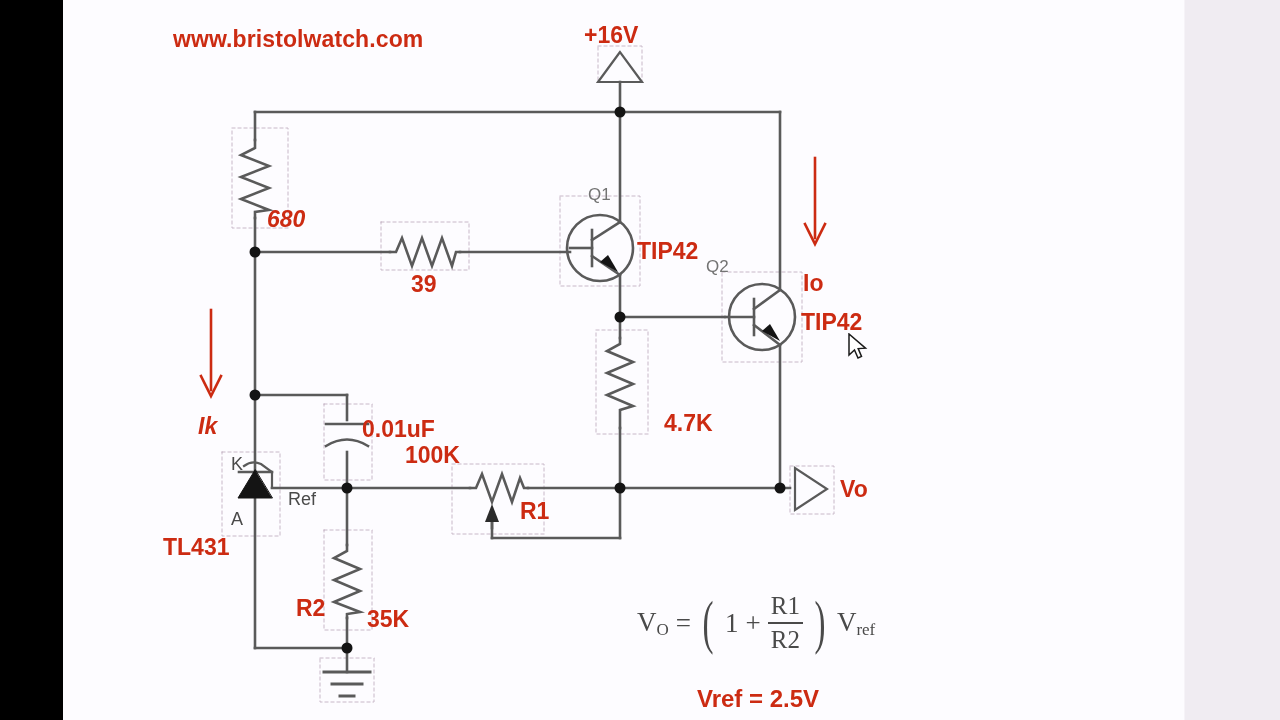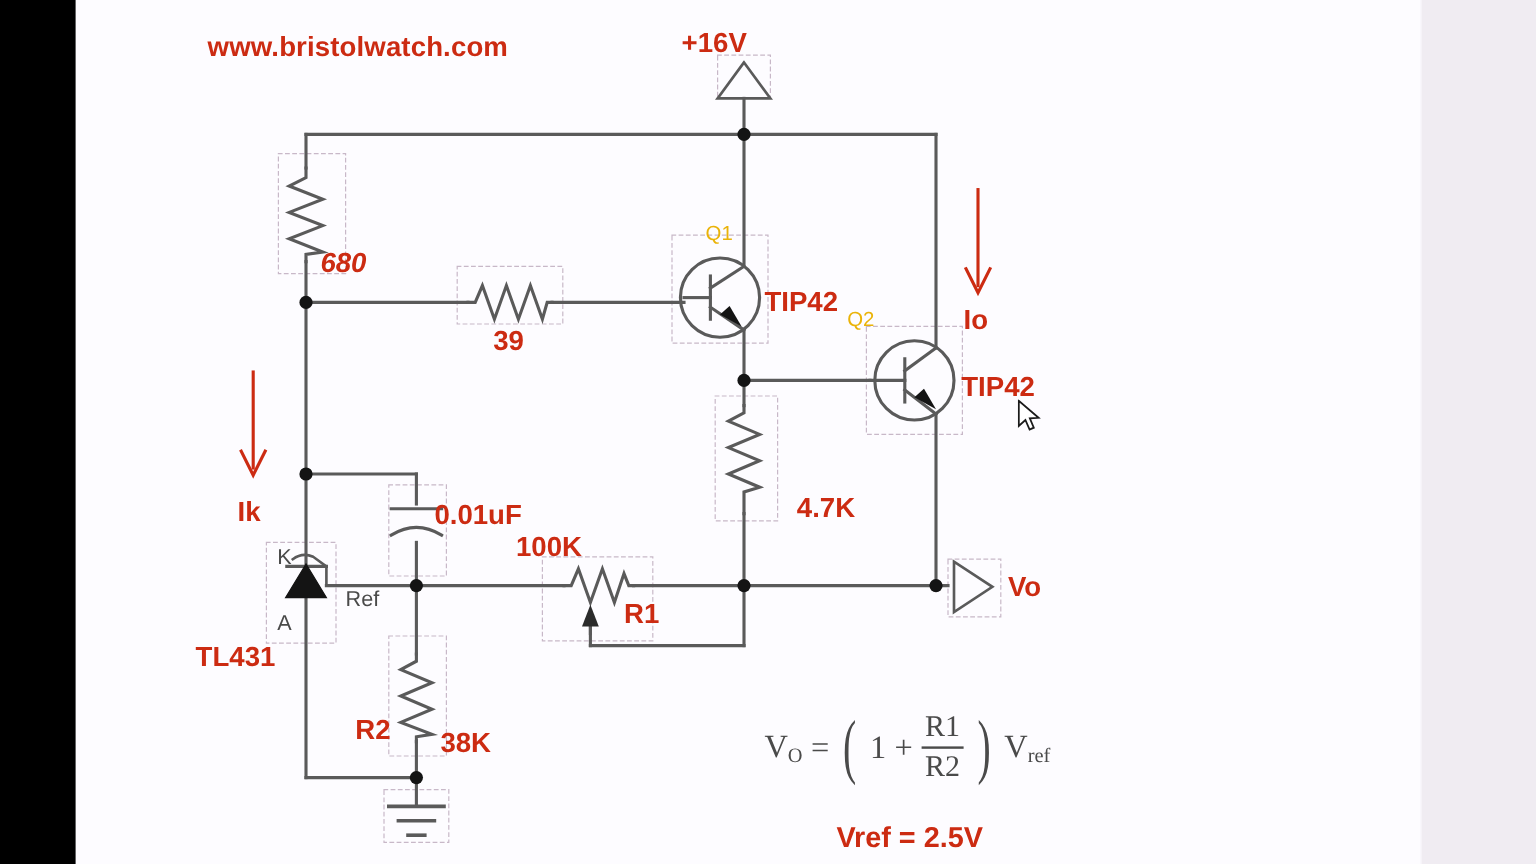--- a/index.html
+++ b/index.html
@@ -64,21 +64,21 @@
   }
   .red {
     color: #cc2b12;
     font-weight: bold;
   }
   .gray {
     color: #4a4a4a;
     font-weight: normal;
   }
   .purple {
-    color: #eab308;
+    color: #737373;
     font-weight: normal;
   }
   .watermark {
     font-size: 23px;
     letter-spacing: 0.1px;
   }
   .val-lg   { font-size: 23px; }
   .val-md   { font-size: 24px; }
   .pin      { font-size: 18px; }
   .refdes   { font-size: 17px; }
@@ -276,50 +276,50 @@
         <line x1="211" y1="310" x2="211" y2="390"></line>
         <polyline points="201,376 211,396 221,376" fill="none"></polyline>
         <line x1="815" y1="158" x2="815" y2="238"></line>
         <polyline points="805,224 815,244 825,224" fill="none"></polyline>
       </g>
     </g>
   </svg>
 
   <div class="lbl red watermark" style="left:173px; top:28px;">www.bristolwatch.com</div>
 
-  <div class="lbl red val-lg" style="left:568px; top:24px;">+16V</div>
+  <div class="lbl red val-lg" style="left:584px; top:24px;">+16V</div>
 
   <div class="lbl red val-lg" style="left:267px; top:208px;font-style:italic;">680</div>
 
   <div class="lbl red val-lg" style="left:411px; top:273px;">39</div>
 
   <div class="lbl purple refdes" style="left:588px; top:186px;">Q1</div>
   <div class="lbl red val-lg" style="left:637px; top:240px;">TIP42</div>
 
   <div class="lbl purple refdes" style="left:706px; top:258px;">Q2</div>
   <div class="lbl red val-lg" style="left:801px; top:311px;">TIP42</div>
 
-  <div class="lbl red val-lg" style="left:803px; top:255px;">Io</div>
-
-  <div class="lbl red val-lg" style="left:198px; top:415px;">Ik</div>
+  <div class="lbl red val-lg" style="left:803px; top:272px;">Io</div>
+
+  <div class="lbl red val-lg" style="left:198px; top:415px;font-style:italic;">Ik</div>
 
   <div class="lbl red val-lg" style="left:664px; top:412px;">4.7K</div>
 
   <div class="lbl red val-lg" style="left:362px; top:418px;">0.01uF</div>
 
-  <div class="lbl red val-lg" style="left:430px; top:444px;text-align:center;">100K</div>
+  <div class="lbl red val-lg" style="left:405px; top:444px;text-align:center;">100K</div>
   <div class="lbl red val-lg" style="left:520px; top:500px;">R1</div>
 
   <div class="lbl gray pin" style="left:231px; top:455px;">K</div>
   <div class="lbl gray pin" style="left:231px; top:510px;">A</div>
   <div class="lbl gray pin" style="left:288px; top:490px;">Ref</div>
   <div class="lbl red val-lg" style="left:163px; top:536px;">TL431</div>
 
   <div class="lbl red val-lg" style="left:296px; top:597px;">R2</div>
-  <div class="lbl red val-lg" style="left:367px; top:608px;">38K</div>
+  <div class="lbl red val-lg" style="left:367px; top:608px;">35K</div>
 
   <div class="lbl red val-lg" style="left:840px; top:478px;">Vo</div>
 
   <div id="formula">
     <span><span>V</span><span class="sub">O</span></span>
     <span>=</span>
     <span class="paren">(</span>
     <span>1</span>
     <span>+</span>
     <span class="frac">

